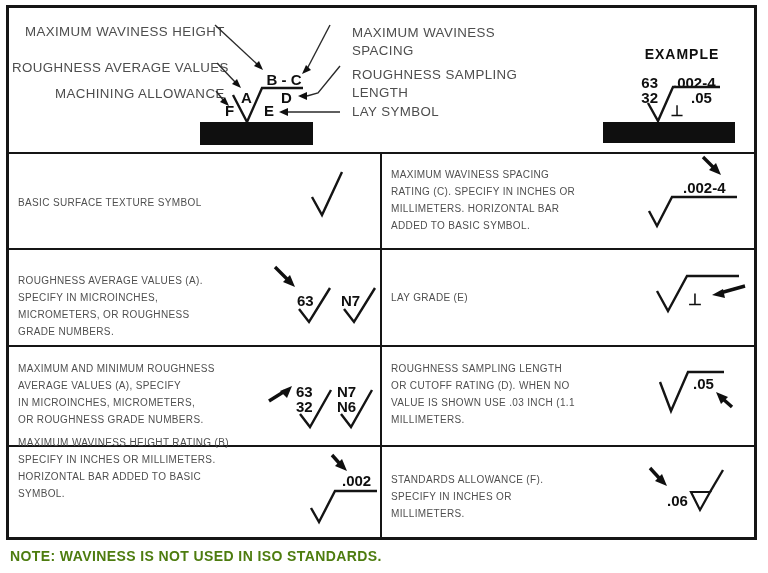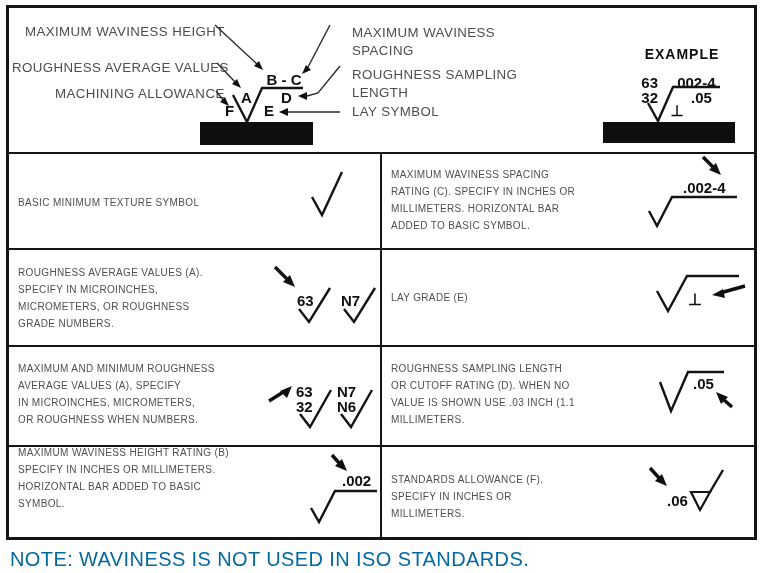--- a/index.html
+++ b/index.html
@@ -11,21 +11,21 @@
     position:absolute;left:6px;top:5px;width:751px;height:535px;
     border:3px solid #151515;box-sizing:border-box;background:#fff;
   }
   .hline{position:absolute;left:7px;width:750px;height:2px;background:#151515;}
   .vline{position:absolute;left:380px;top:152px;width:2px;height:387px;background:#151515;}
   .celltext{
     position:absolute;font-size:10px;line-height:17px;letter-spacing:0.35px;
     color:#4f4f4f;white-space:pre-line;
   }
   .note{
-    position:absolute;left:10px;top:548px;font-size:20px;letter-spacing:0.4px;color:#0369a1;
+    position:absolute;left:10px;top:548px;font-size:14px;letter-spacing:0.4px;color:#4d7c0f;font-weight:bold;
   }
   svg{position:absolute;overflow:visible;}
   .lbl{fill:#4d4d4d;font-size:13.3px;letter-spacing:0.4px;font-family:"Liberation Sans",sans-serif;}
   .sym{fill:#0f0f0f;font-size:15px;font-weight:bold;font-family:"Liberation Sans",sans-serif;}
   .symsm{fill:#0f0f0f;font-size:14px;font-weight:bold;font-family:"Liberation Sans",sans-serif;}
   .stroke-thin{stroke:#2a2a2a;stroke-width:1.4;fill:none;}
   .stroke-sym{stroke:#141414;stroke-width:2.4;fill:none;stroke-linejoin:miter;}
   .stroke-arrow{stroke:#0f0f0f;stroke-width:3.4;fill:none;}
   .fill-ink{fill:#0f0f0f;stroke:none;}
 </style>
@@ -90,39 +90,39 @@
     <text class="symsm" x="675" y="53" text-anchor="middle" style="letter-spacing:1px">EXAMPLE</text>
     <text class="sym" x="651" y="82" text-anchor="end">63</text>
     <text class="sym" x="651" y="97" text-anchor="end">32</text>
     <text class="sym" x="666" y="82">.002-4</text>
     <text class="sym" x="684" y="97">.05</text>
     <text class="sym" x="670" y="110" text-anchor="middle">⊥</text>
     <polyline class="stroke-sym" points="641,97 651,115 666,81 713,81"></polyline>
     <rect x="596" y="116" width="132" height="21" class="fill-ink"></rect>
   </svg>
 
-  <div class="celltext" style="left:18px;top:194px">BASIC MINIMUM TEXTURE SYMBOL</div>
+  <div class="celltext" style="left:18px;top:194px">BASIC SURFACE TEXTURE SYMBOL</div>
   <svg style="left:295px;top:160px" width="60" height="62" viewBox="0 0 60 62">
     <polyline class="stroke-sym" points="17,37 27,55 47,12"></polyline>
   </svg>
 
   <div class="celltext" style="left:391px;top:166px">MAXIMUM WAVINESS SPACING
 RATING (C). SPECIFY IN INCHES OR
 MILLIMETERS. HORIZONTAL BAR
 ADDED TO BASIC SYMBOL.</div>
   <svg style="left:640px;top:152px" width="112" height="82" viewBox="0 0 112 82">
     <g>
       <line class="stroke-arrow" x1="63" y1="5" x2="74" y2="16"></line>
       <polygon class="fill-ink" points="81,23 76,11 69,18"></polygon>
     </g>
     <text class="sym" x="43" y="41">.002-4</text>
     <polyline class="stroke-sym" points="9,59 17,74 32,45 97,45"></polyline>
   </svg>
 
-  <div class="celltext" style="left:18px;top:264px">ROUGHNESS AVERAGE VALUES (A).
+  <div class="celltext" style="left:18px;top:272px">ROUGHNESS AVERAGE VALUES (A).
 SPECIFY IN MICROINCHES,
 MICROMETERS, OR ROUGHNESS
 GRADE NUMBERS.</div>
   <svg style="left:268px;top:260px" width="112" height="68" viewBox="0 0 112 68">
     <g>
       <line class="stroke-arrow" x1="7" y1="7" x2="20" y2="20"></line>
       <polygon class="fill-ink" points="27,27 22,15 15,22"></polygon>
     </g>
     <text class="sym" x="29" y="46">63</text>
     <polyline class="stroke-sym" points="31,49 41,62 62,28"></polyline>
@@ -136,21 +136,21 @@
     <text class="sym" x="47" y="43" text-anchor="middle" style="font-size:16px">⊥</text>
     <g>
       <line class="stroke-arrow" x1="97" y1="24" x2="72" y2="31"></line>
       <polygon class="fill-ink" points="64,33 75,27 77,36"></polygon>
     </g>
   </svg>
 
   <div class="celltext" style="left:18px;top:360px">MAXIMUM AND MINIMUM ROUGHNESS
 AVERAGE VALUES (A), SPECIFY
 IN MICROINCHES, MICROMETERS,
-OR ROUGHNESS WHEN NUMBERS.</div>
+OR ROUGHNESS GRADE NUMBERS.</div>
   <svg style="left:263px;top:373px" width="117" height="62" viewBox="0 0 117 62">
     <g>
       <line class="stroke-arrow" x1="6" y1="28" x2="22" y2="18"></line>
       <polygon class="fill-ink" points="29,13 17,18 24,25"></polygon>
     </g>
     <text class="sym" x="33" y="24">63</text>
     <text class="sym" x="33" y="39">32</text>
     <polyline class="stroke-sym" points="37,41 47,54 68,17"></polyline>
     <text class="sym" x="74" y="24">N7</text>
     <text class="sym" x="74" y="39">N6</text>
@@ -163,21 +163,21 @@
 MILLIMETERS.</div>
   <svg style="left:648px;top:363px" width="102" height="58" viewBox="0 0 102 58">
     <polyline class="stroke-sym" points="12,19 23,48 40,9 76,9"></polyline>
     <text class="sym" x="45" y="26">.05</text>
     <g>
       <line class="stroke-arrow" x1="84" y1="44" x2="75" y2="36"></line>
       <polygon class="fill-ink" points="68,29 80,34 73,41"></polygon>
     </g>
   </svg>
 
-  <div class="celltext" style="left:18px;top:444px">MAXIMUM WAVINESS HEIGHT RATING (B)
+  <div class="celltext" style="left:18px;top:434px">MAXIMUM WAVINESS HEIGHT RATING (B)
 SPECIFY IN INCHES OR MILLIMETERS.
 HORIZONTAL BAR ADDED TO BASIC
 SYMBOL.</div>
   <svg style="left:300px;top:448px" width="80" height="80" viewBox="0 0 80 80">
     <g>
       <line class="stroke-arrow" x1="32" y1="7" x2="40" y2="16"></line>
       <polygon class="fill-ink" points="47,23 42,11 35,18"></polygon>
     </g>
     <text class="sym" x="42" y="38">.002</text>
     <polyline class="stroke-sym" points="11,60 19,74 35,43 77,43"></polyline>

